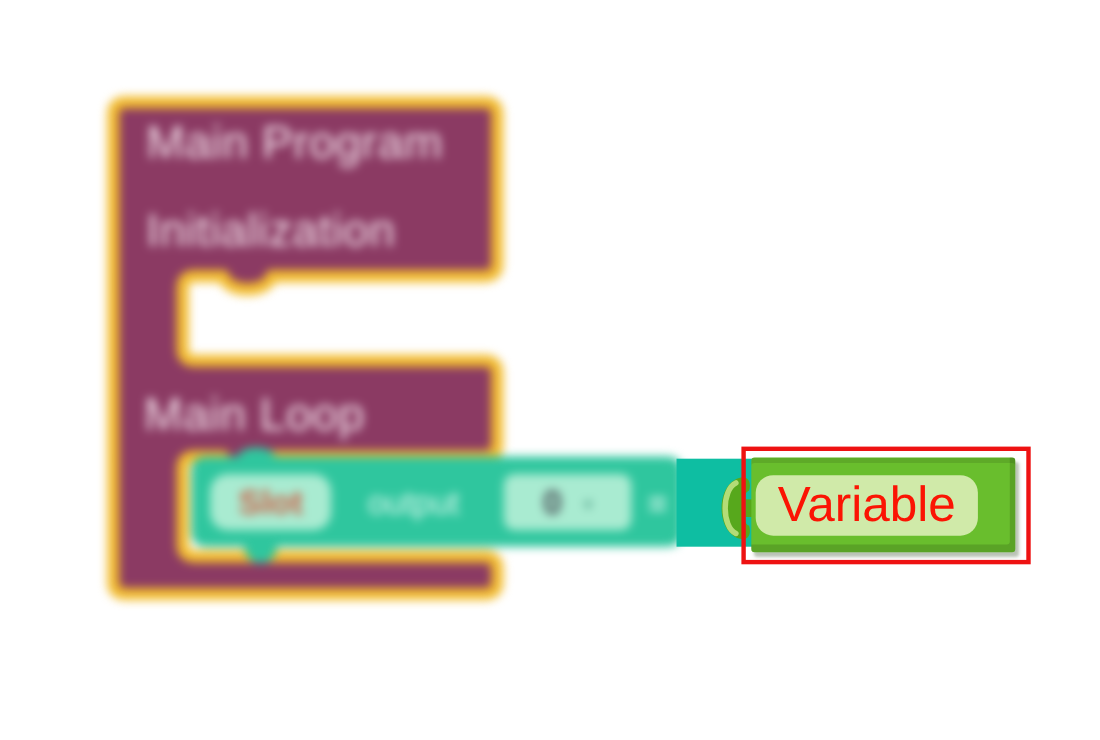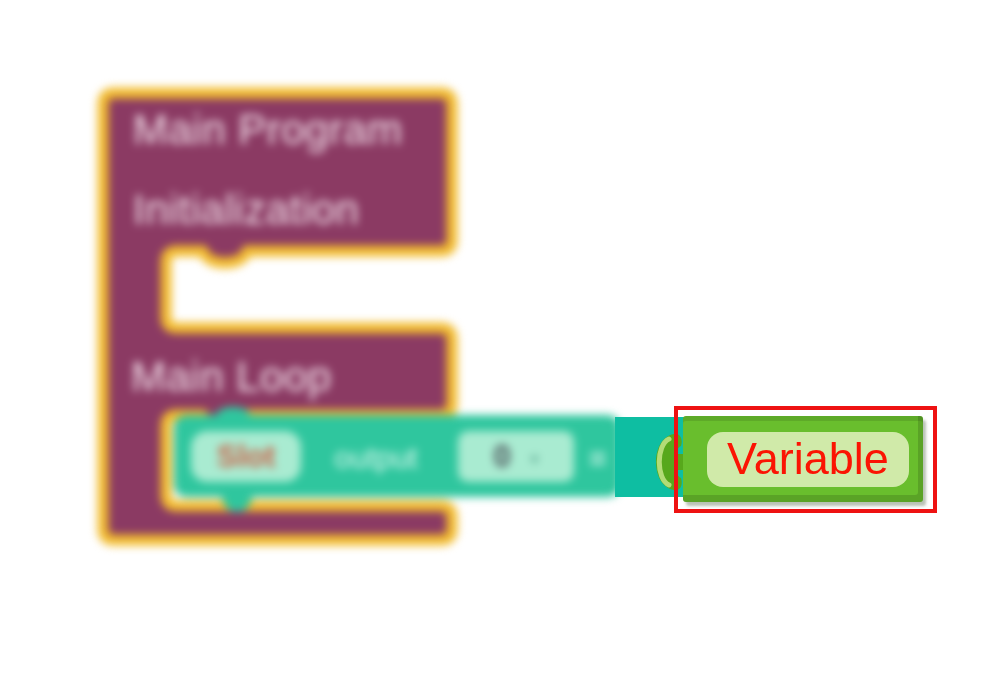--- a/index.html
+++ b/index.html
@@ -77,21 +77,21 @@
     left: 683px; top: 416px; width: 240px; height: 86px;
     background: var(--block-green);
     border-radius: 3px;
     box-shadow:
       inset 0 5px 0 rgba(0,0,0,0.10),
       inset -5px -7px 0 rgba(0,0,0,0.14),
       3px 4px 3px rgba(100,120,90,0.45);
     display: flex; align-items: center;
   }
   .field {
-    margin-left: 24px;
+    margin-left: 4px;
     width: 202px; height: 55px;
     border-radius: 16px;
     background: var(--field-green);
     display: flex; align-items: center; justify-content: center;
   }
   .var-text { font-size: 45px; color: var(--variable-text); white-space: nowrap; }
   .highlight-box {
     left: 674px; top: 406px; width: 263px; height: 107px;
     border: 4px solid var(--highlight-red);
     box-sizing: border-box;

